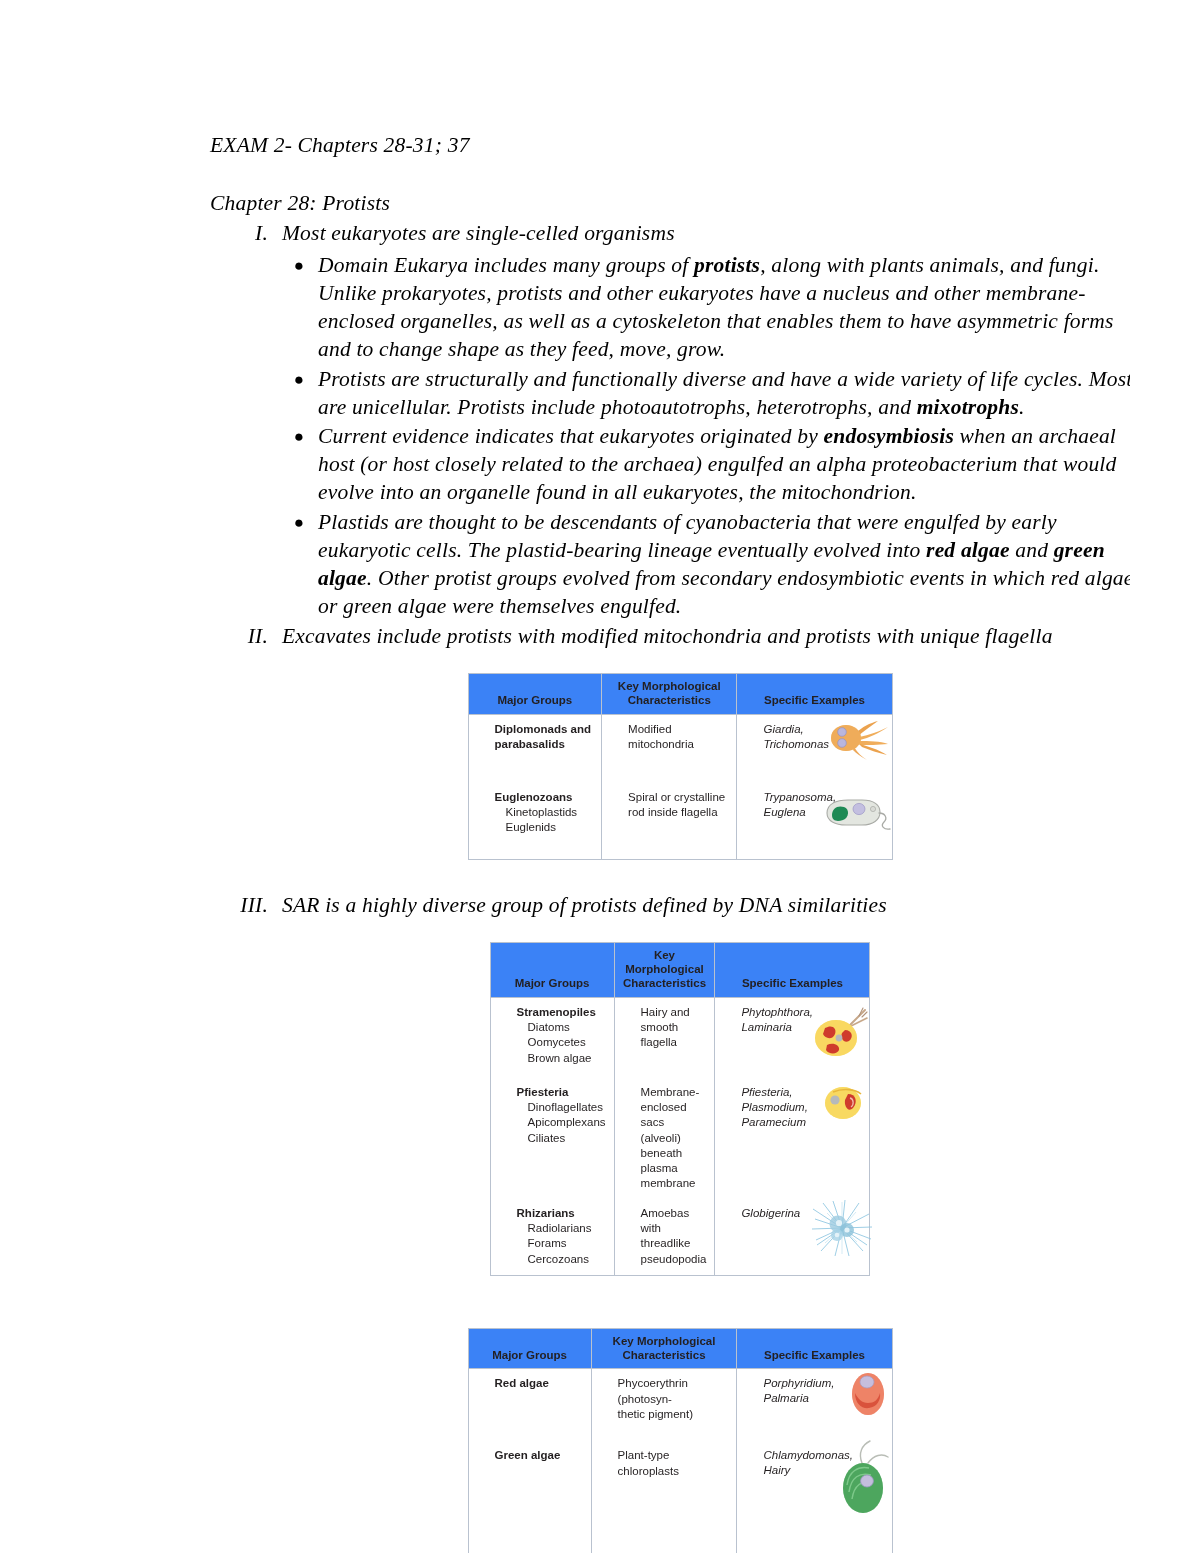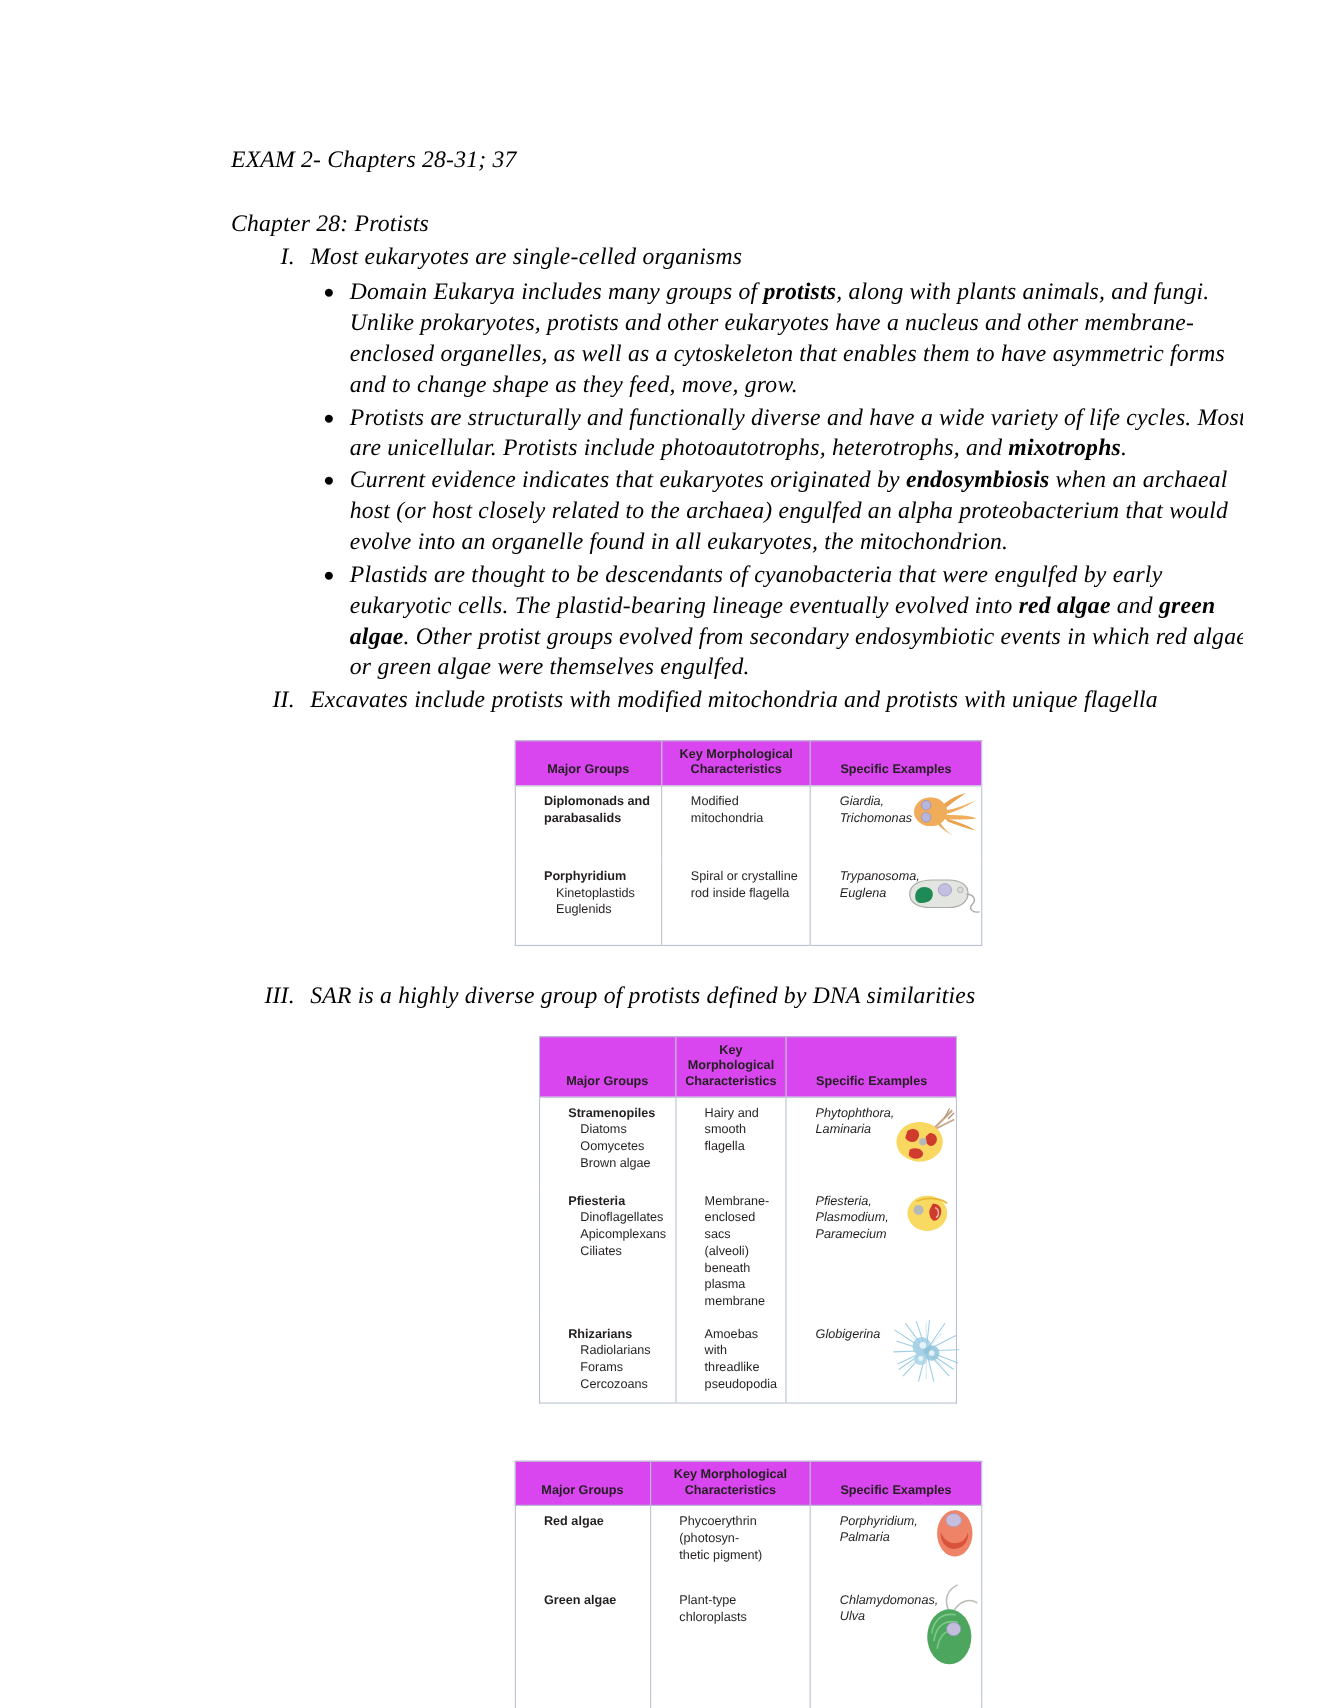--- a/index.html
+++ b/index.html
@@ -91,21 +91,21 @@
   }
   .fig-table {
     border-collapse: collapse;
     background: #ffffff;
     border: 1px solid #b9c2cf;
     font-family: "Liberation Sans", "DejaVu Sans", sans-serif;
     font-style: normal;
     color: #231f20;
   }
   .fig-table th {
-    background: #d946ef;
+    background: #3b82f6;
     border-right: 1px solid #b9c2cf;
     border-bottom: 1px solid #b9c2cf;
     font-size: 11.5px;
     font-weight: bold;
     text-align: center;
     vertical-align: bottom;
     padding: 5px 6px 6px 6px;
     line-height: 1.25;
   }
   .fig-table th:last-child { border-right: none; }
@@ -225,21 +225,21 @@
                   <circle cx="14" cy="15" r="4.3" fill="#b9b6dd"></circle>
                   <circle cx="14" cy="26" r="4.3" fill="#b9b6dd"></circle>
                   <circle cx="14" cy="15" r="4.3" fill="none" stroke="#9490c4" stroke-width=".7"></circle>
                   <circle cx="14" cy="26" r="4.3" fill="none" stroke="#9490c4" stroke-width=".7"></circle>
                 </g>
               </svg>
             </td>
           </tr>
           <tr>
             <td>
-              <span class="grp-main">Porphyridium</span>
+              <span class="grp-main">Euglenozoans</span>
               <span class="grp-sub">Kinetoplastids</span>
               <span class="grp-sub">Euglenids</span>
             </td>
             <td>Spiral or crystalline rod inside flagella</td>
             <td class="ex-cell" style="height:62px;">
               <span class="ex-name">Trypanosoma,</span>
               <span class="ex-name">Euglena</span>
 
               <svg class="art" style="right:0px; top:12px;" width="70" height="46" viewBox="0 0 70 46">
                 <g>
@@ -389,21 +389,21 @@
               </svg>
             </td>
           </tr>
           <tr>
             <td>
               <span class="grp-main">Green algae</span>
             </td>
             <td>Plant-type chloroplasts</td>
             <td class="ex-cell" style="height:92px;">
               <span class="ex-name">Chlamydomonas,</span>
-              <span class="ex-name">Ulva</span>
+              <span class="ex-name">Hairy</span>
               <svg class="art" style="right:0px; top:-6px;" width="56" height="84" viewBox="0 0 56 84">
                 <g>
                   <path d="M26 28 C22 18 26 10 34 6" fill="none" stroke="#b9bdb6" stroke-width="1.4" stroke-linecap="round"></path>
                   <path d="M32 28 C38 20 46 18 52 22" fill="none" stroke="#b9bdb6" stroke-width="1.4" stroke-linecap="round"></path>
                   <ellipse cx="27" cy="53" rx="20" ry="25" fill="#55ad64"></ellipse>
                   <ellipse cx="27" cy="53" rx="20" ry="25" fill="#3f9a52" opacity=".35"></ellipse>
                   <path d="M11 50 C13 36 22 31 33 33" fill="none" stroke="#7ec98a" stroke-width="1.5"></path>
                   <path d="M13 57 C15 42 24 37 35 40" fill="none" stroke="#7ec98a" stroke-width="1.5"></path>
                   <path d="M16 64 C18 50 26 45 37 47" fill="none" stroke="#7ec98a" stroke-width="1.5"></path>
                   <ellipse cx="31" cy="46" rx="6.4" ry="6" fill="#c4bedd" stroke="#9e97c4" stroke-width=".8"></ellipse>

